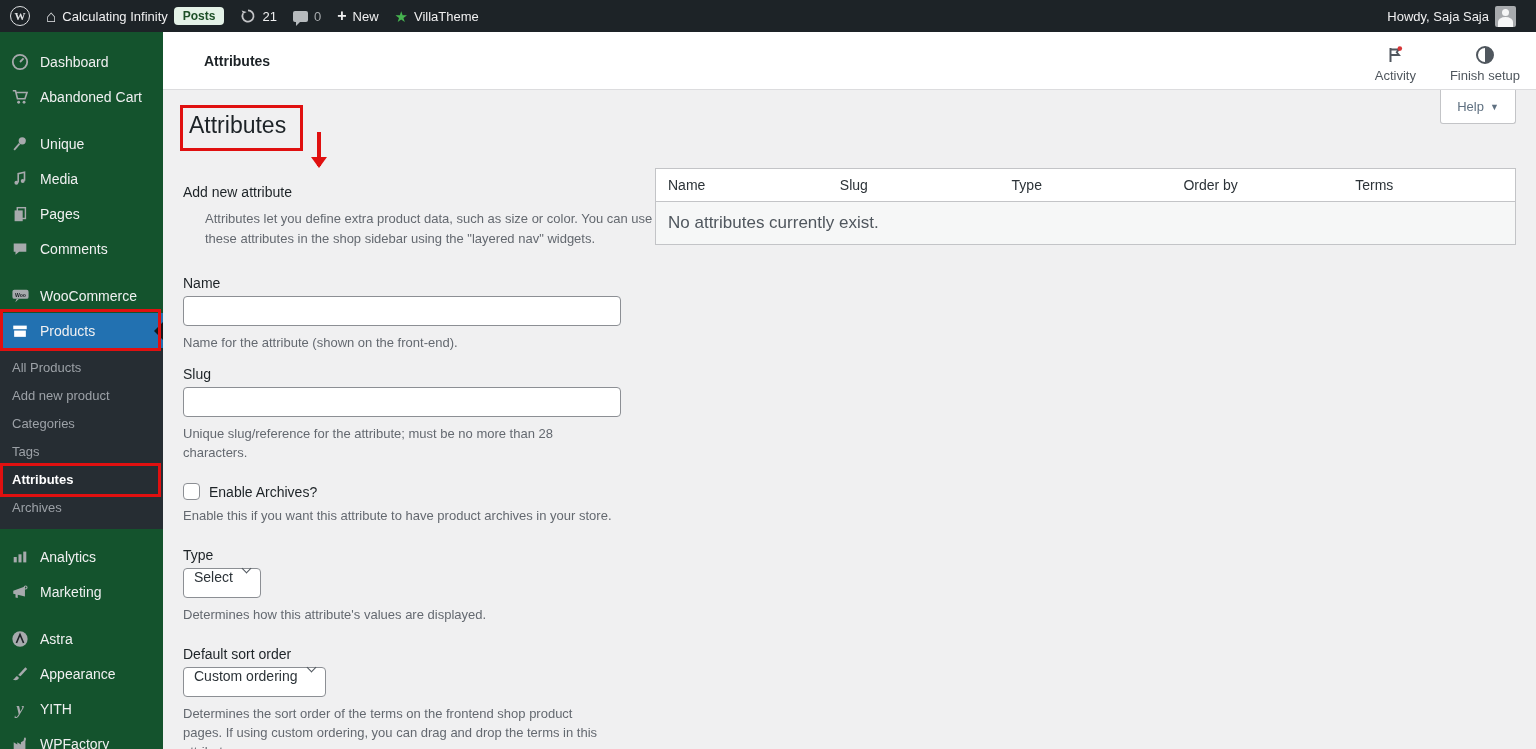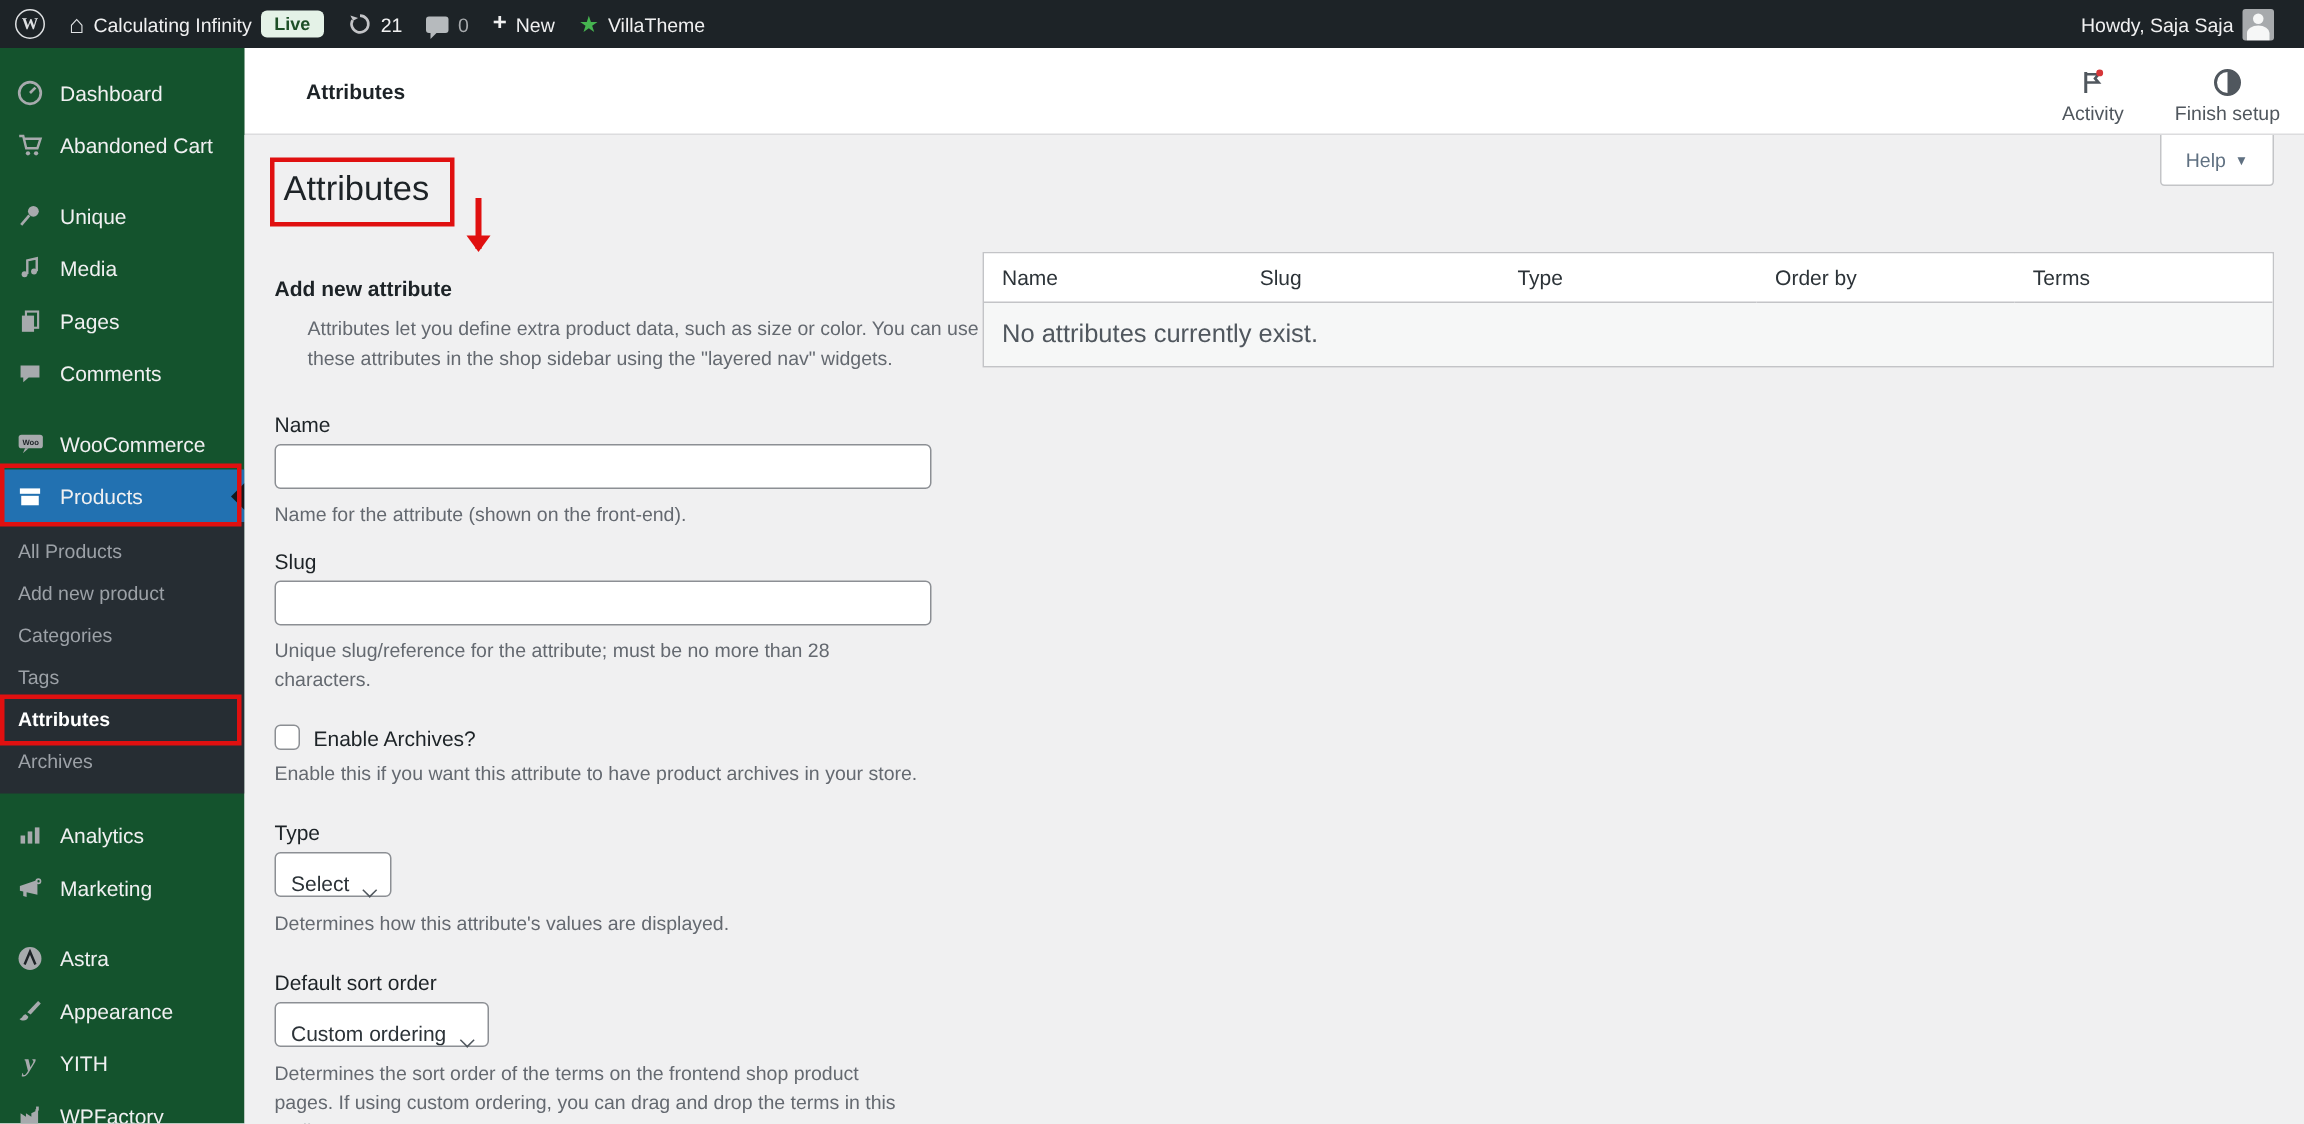--- a/index.html
+++ b/index.html
@@ -70,31 +70,31 @@
 
   .title-wrap { position:absolute; left:17px; top:15px; }
   .title-box { border:3px solid #e01010; padding:3px 14px 7px 6px; display:inline-block; }
   .page-title { font-size:23px; font-weight:400; color:#1d2327; line-height:1.3; }
   .red-arrow { position:absolute; left:137px; top:27px; width:4px; height:34px; background:#e01010; }
   .red-arrow:after { content:""; position:absolute; left:-6px; bottom:-10px; border:8px solid transparent;
     border-top:11px solid #e01010; }
 
   
   .form-col { position:absolute; left:20px; top:94px; width:470px; }
-  .form-heading { font-size:14px; font-weight:700; color:#1d2327; margin-bottom:9px; }
+  .form-heading { font-size:14px; font-weight:400; color:#1d2327; margin-bottom:9px; }
   .form-intro { font-size:13px; color:#646970; line-height:20px; width:466px; margin-bottom:26px;margin-left:22px; }
   .field { margin-bottom:14px; }
   .field-label { font-size:14px; color:#1d2327; margin-bottom:5px; }
   .text-input { width:438px; height:30px; border:1px solid #8c8f94; border-radius:4px;
     background:#fff; padding:0 8px; font-size:14px; font-family:inherit; color:#2c3338; }
   .field-help { font-size:13px; color:#646970; line-height:19px; margin-top:7px; max-width:420px; }
   .checkbox-row { display:flex; align-items:center; gap:9px; margin:21px 0 0; }
   .checkbox { width:17px; height:17px; border:1px solid #8c8f94; border-radius:4px; background:#fff; cursor:pointer; }
   .checkbox-label { font-size:14px; color:#1d2327; }
-  .select-box { display:inline-flex; align-items:flex-end; gap:10px; height:30px; border:1px solid #8c8f94;
+  .select-box { display:inline-flex; align-items:flex-start; gap:10px; height:30px; border:1px solid #8c8f94;
     border-radius:4px; background:#fff; padding:0 10px; font-size:14px; color:#2c3338; cursor:pointer; }
   .chevron { width:7px; height:7px; border-right:1.8px solid #50575e; border-bottom:1.8px solid #50575e;
     transform:rotate(45deg); margin-top:-4px; }
   .gap8 { height:8px; }
 
   
   .attr-table-wrap { position:absolute; left:492px; top:78px; width:861px; background:#fff;
     border:1px solid #c3c4c7; }
   table.attr-table { width:100%; border-collapse:collapse; }
   .attr-table th { text-align:left; font-weight:400; font-size:14px; color:#2c3338;
@@ -107,21 +107,21 @@
 <body>
 
 <div id="app">
 
   <div class="admin-bar">
     <div class="ab-left">
       <span class="wp-logo">W</span>
       <span class="ab-item">
         <span class="home-glyph">⌂</span>
         <span>Calculating Infinity</span>
-        <span class="live-badge">Live</span>
+        <span class="live-badge">Posts</span>
       </span>
       <span class="ab-item">
         <span>
           <svg width="16" height="16" viewBox="0 0 20 20">
               <path d="M10 3a7 7 0 1 1-6.2 3.7" fill="none" stroke="#c3c4c7" stroke-width="2.2"></path>
               <path d="M2 3l2.2 4.2L8.4 5z" fill="#c3c4c7"></path>
             </svg>
         </span>
         <span>21</span>
       </span>

